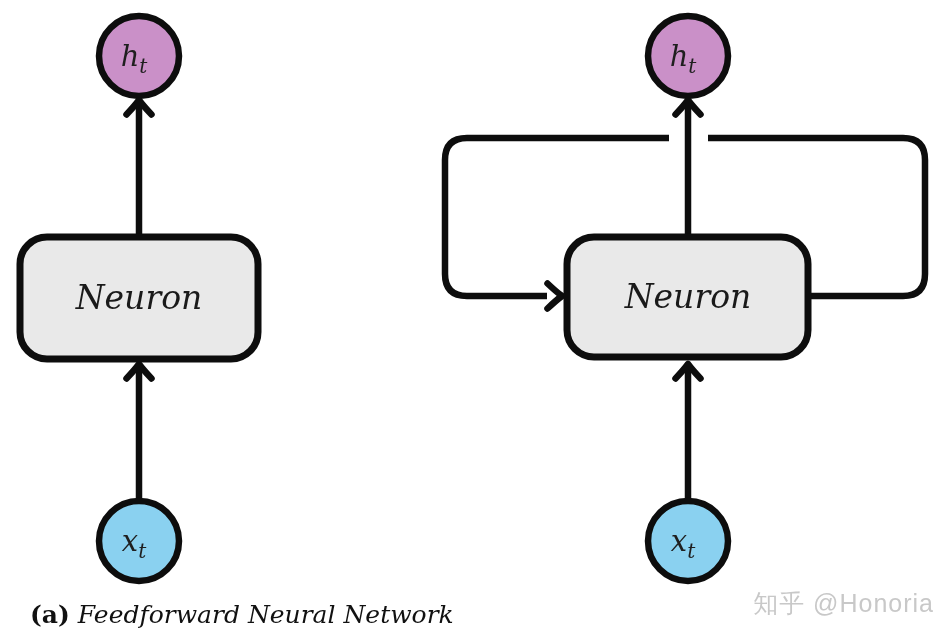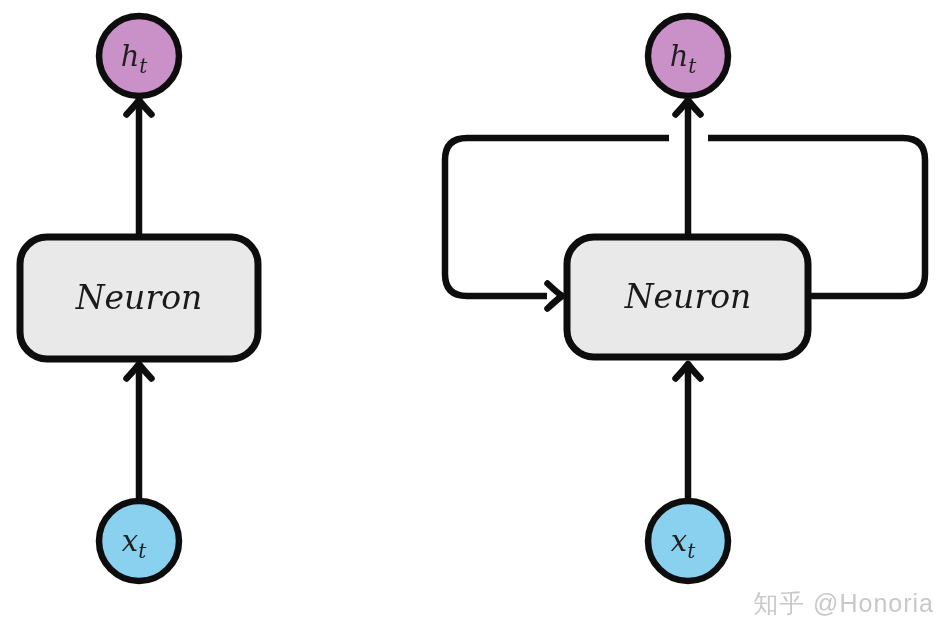--- a/index.html
+++ b/index.html
@@ -96,15 +96,18 @@
       <text class="neuron-text" x="688" y="308" text-anchor="middle">Neuron</text>
 
       <circle class="node-circle" cx="688" cy="56" r="40" fill="#CA90C8"></circle>
       <text class="node-text" x="683" y="66" text-anchor="middle"><tspan>h</tspan><tspan class="node-sub" dy="7">t</tspan></text>
 
       <circle class="node-circle" cx="688" cy="541" r="40" fill="#8AD1F0"></circle>
       <text class="node-text" x="683" y="551" text-anchor="middle"><tspan>x</tspan><tspan class="node-sub" dy="7">t</tspan></text>
     </g>
   </svg>
 
+  <div class="caption caption-a">
+    <span class="marker">(a)</span><span class="title">Feedforward Neural Network</span>
+  </div>
 
   <div class="watermark" style="color: rgb(200, 200, 200); text-align: right;">知乎 @Honoria</div>
 </div>
 
 </body></html>

